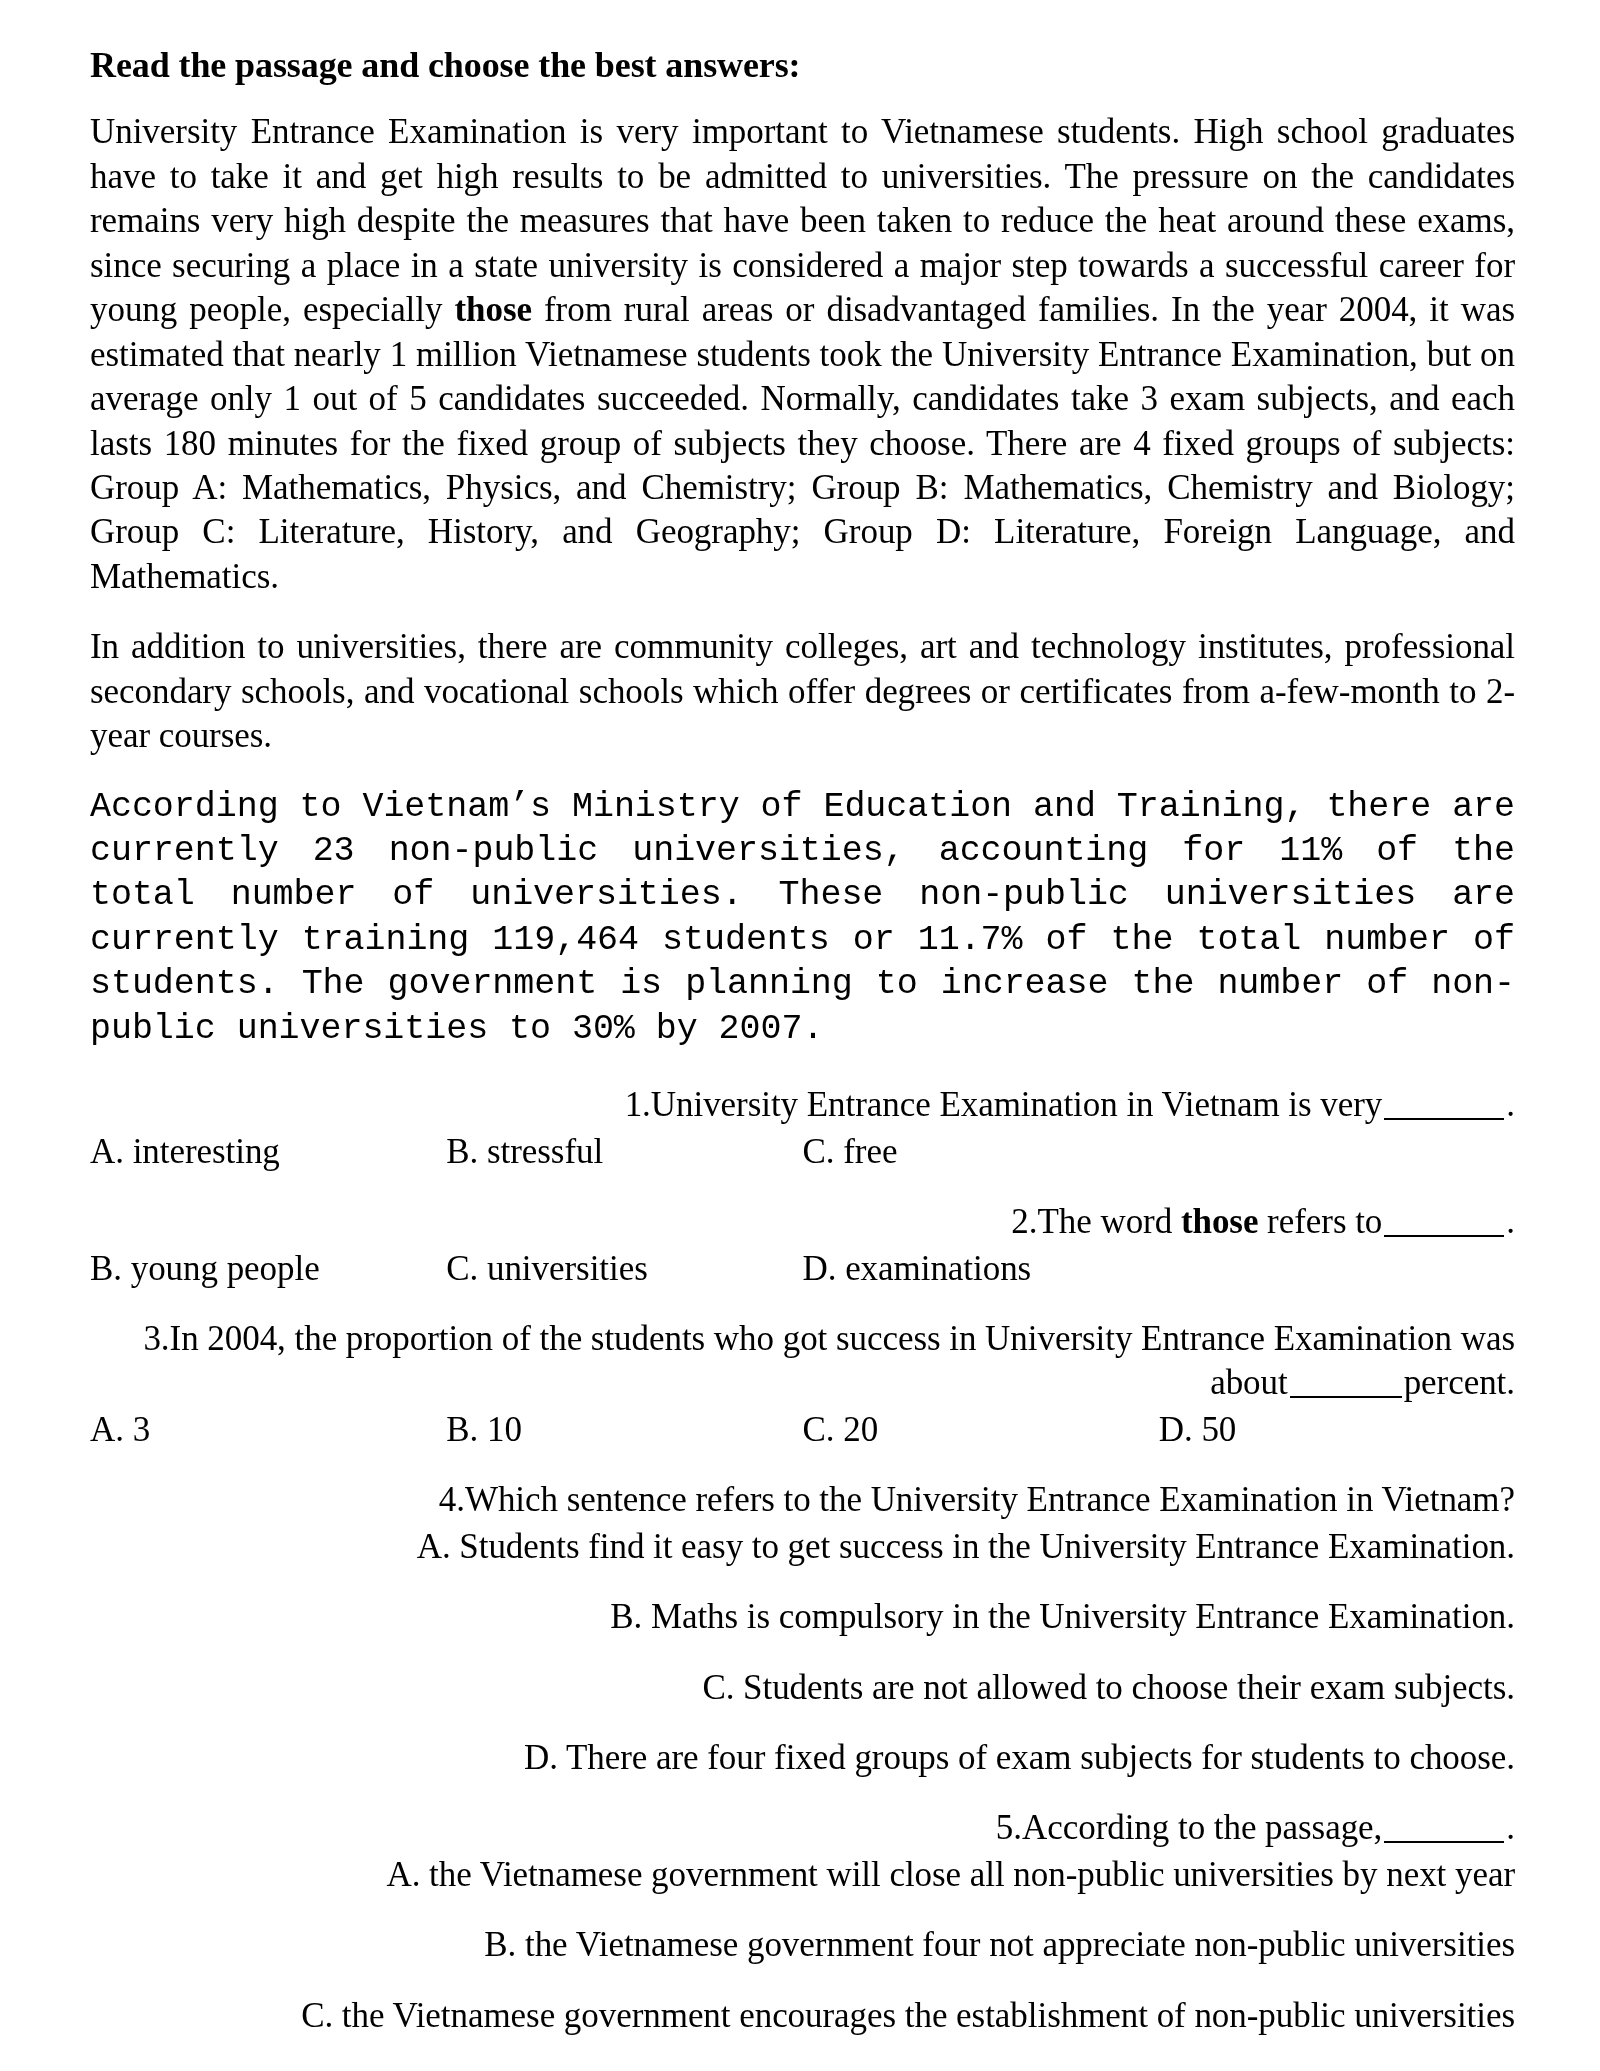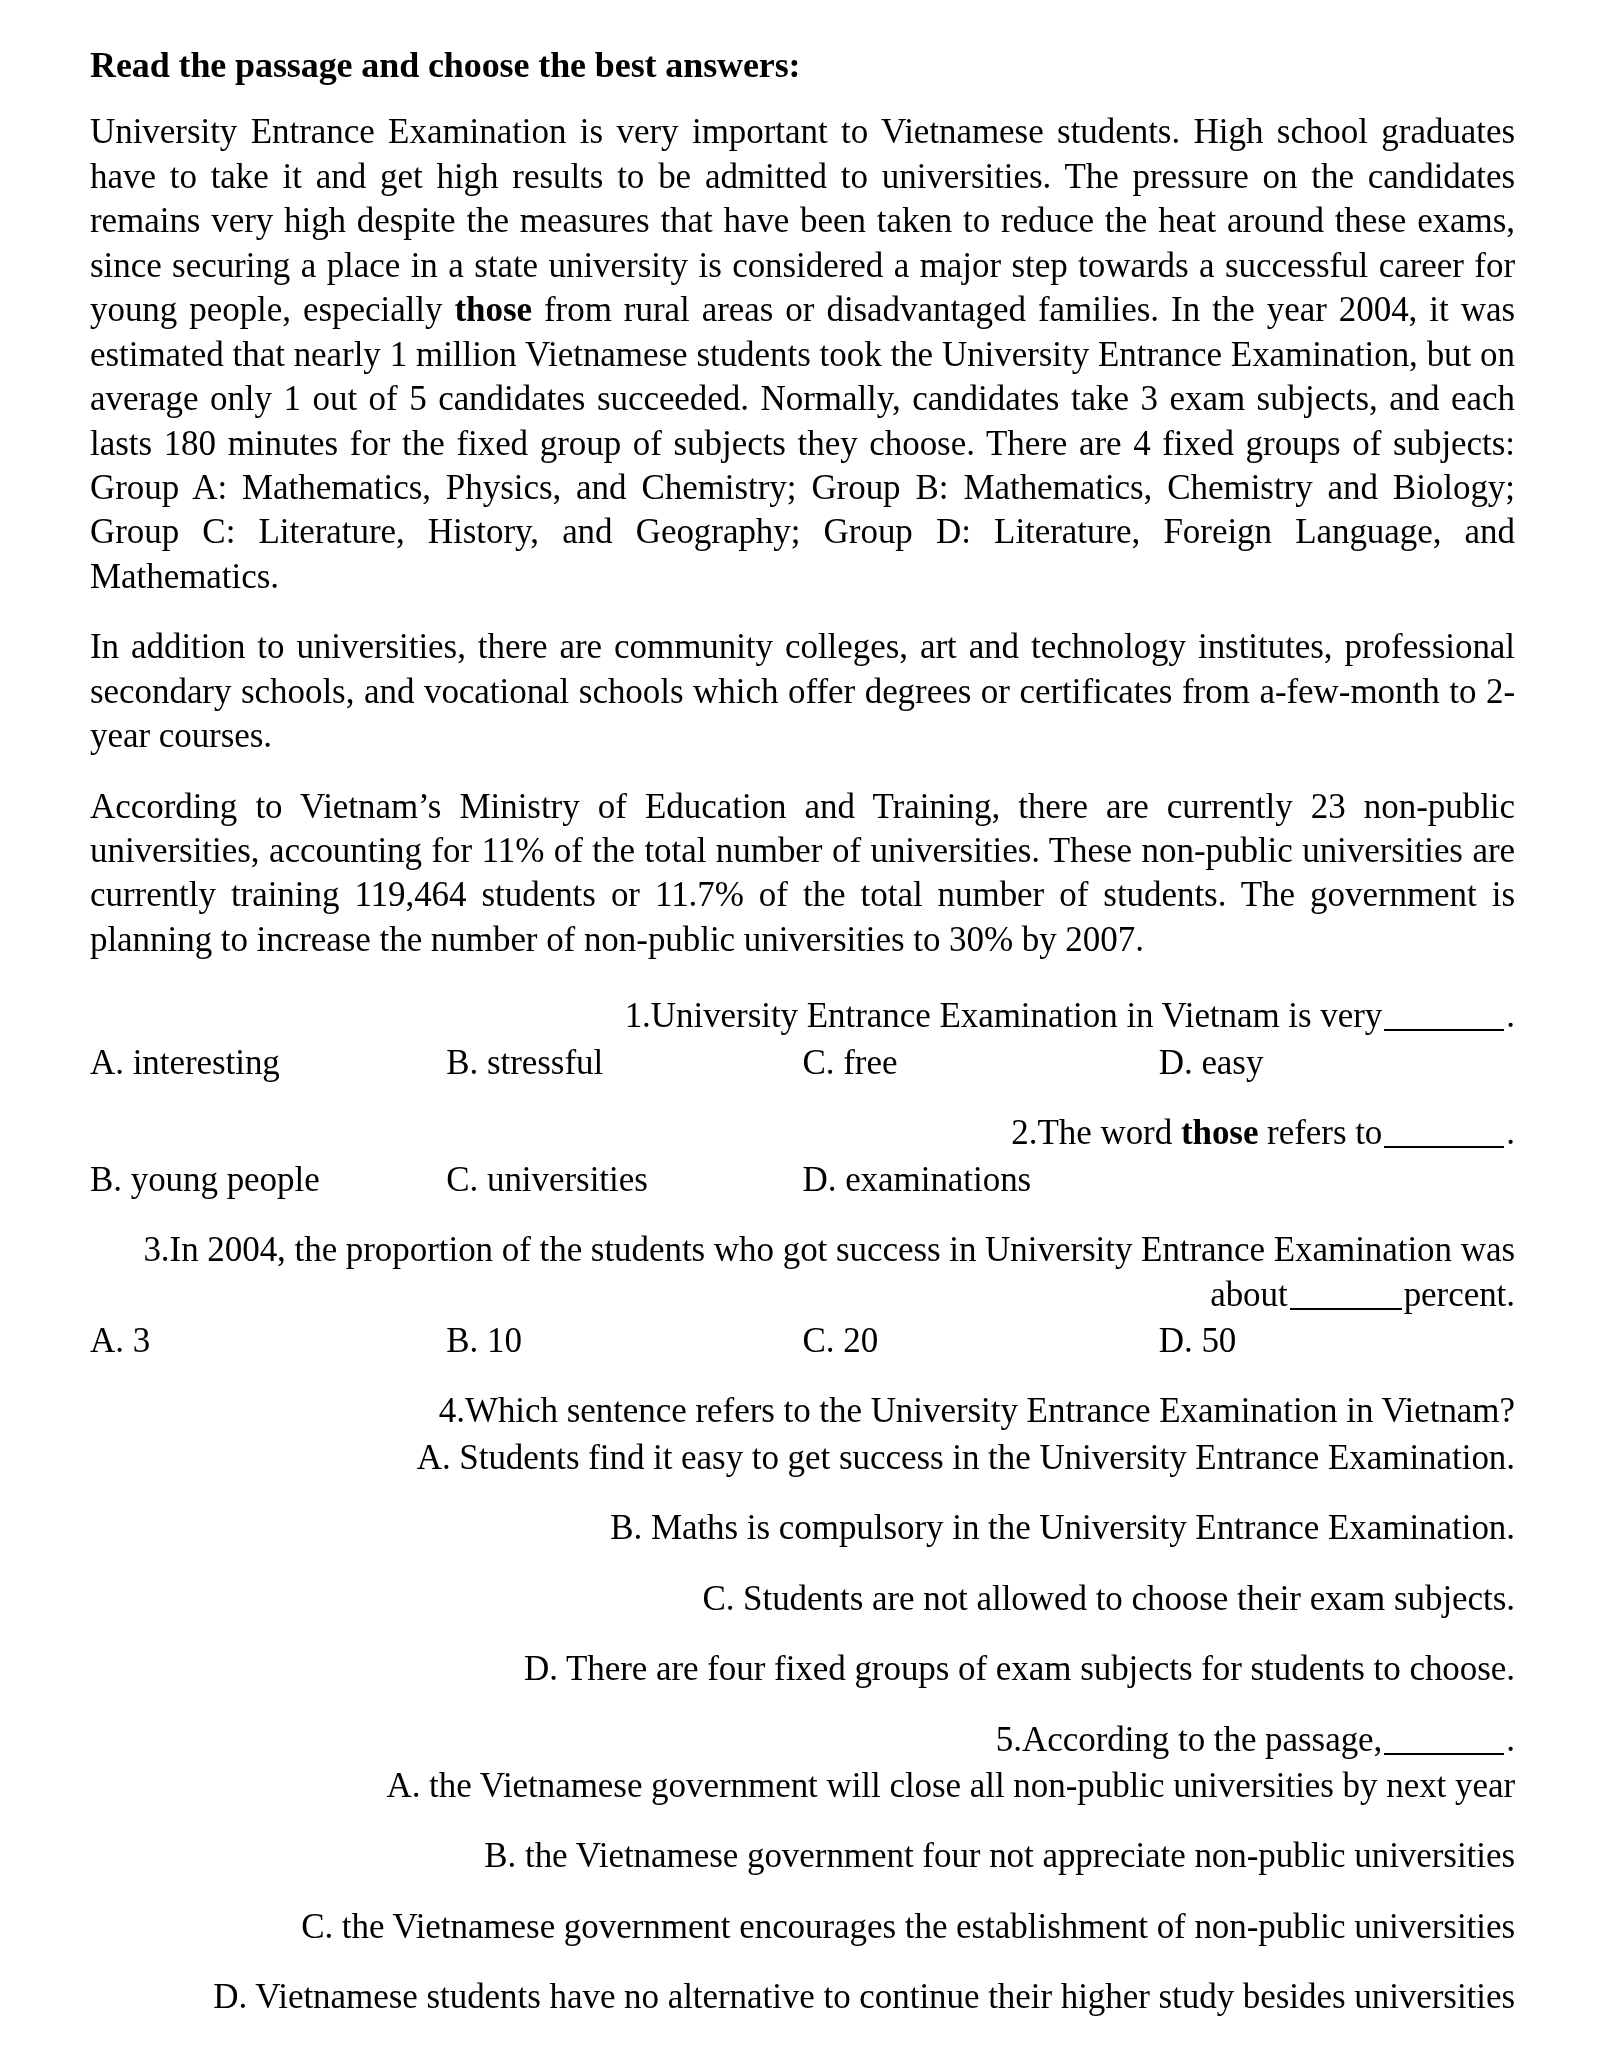--- a/index.html
+++ b/index.html
@@ -36,21 +36,21 @@
 
   
   .para {
     font-size: 35px;
     line-height: 1.27;
     text-align: justify;
     text-justify: inter-word;
     margin: 0 0 26px 0;
     letter-spacing: -0.05px;
   }
-  .para:last-of-type { margin-bottom: 8px; }
+  .para:last-of-type { margin-bottom: 8px; font-family: Liberation Mono, monospace; }
   b, .bold { font-weight: bold; }
 
   
   .questions {
     margin-top: 32px;
   }
   .qblock {
     margin-bottom: 26px;
   }
   .qstem {
@@ -113,21 +113,20 @@
   <p class="para">According to Vietnam’s Ministry of Education and Training, there are currently 23 non-public universities, accounting for 11% of the total number of universities. These non-public universities are currently training 119,464 students or 11.7% of the total number of students. The government is planning to increase the number of non-public universities to 30% by 2007.</p>
 
   <div class="questions">
 
    <div class="qblock">
      <p class="qstem"><span class="qnum">1.</span><span>University Entrance Examination in Vietnam is very</span><span class="blank"></span><span>.</span></p>
      <div class="opt-row">
        <span class="opt">A. interesting</span>
        <span class="opt">B. stressful</span>
        <span class="opt">C. free</span>
-       <span class="opt">D. easy</span>
      </div>
    </div>
 
    <div class="qblock">
      <p class="qstem"><span class="qnum">2.</span><span>The word </span><b>those</b><span> refers to</span><span class="blank"></span><span>.</span></p>
      <div class="opt-row">
        <span class="opt">B. young people</span>
        <span class="opt">C. universities</span>
        <span class="opt">D. examinations</span>
      </div>

